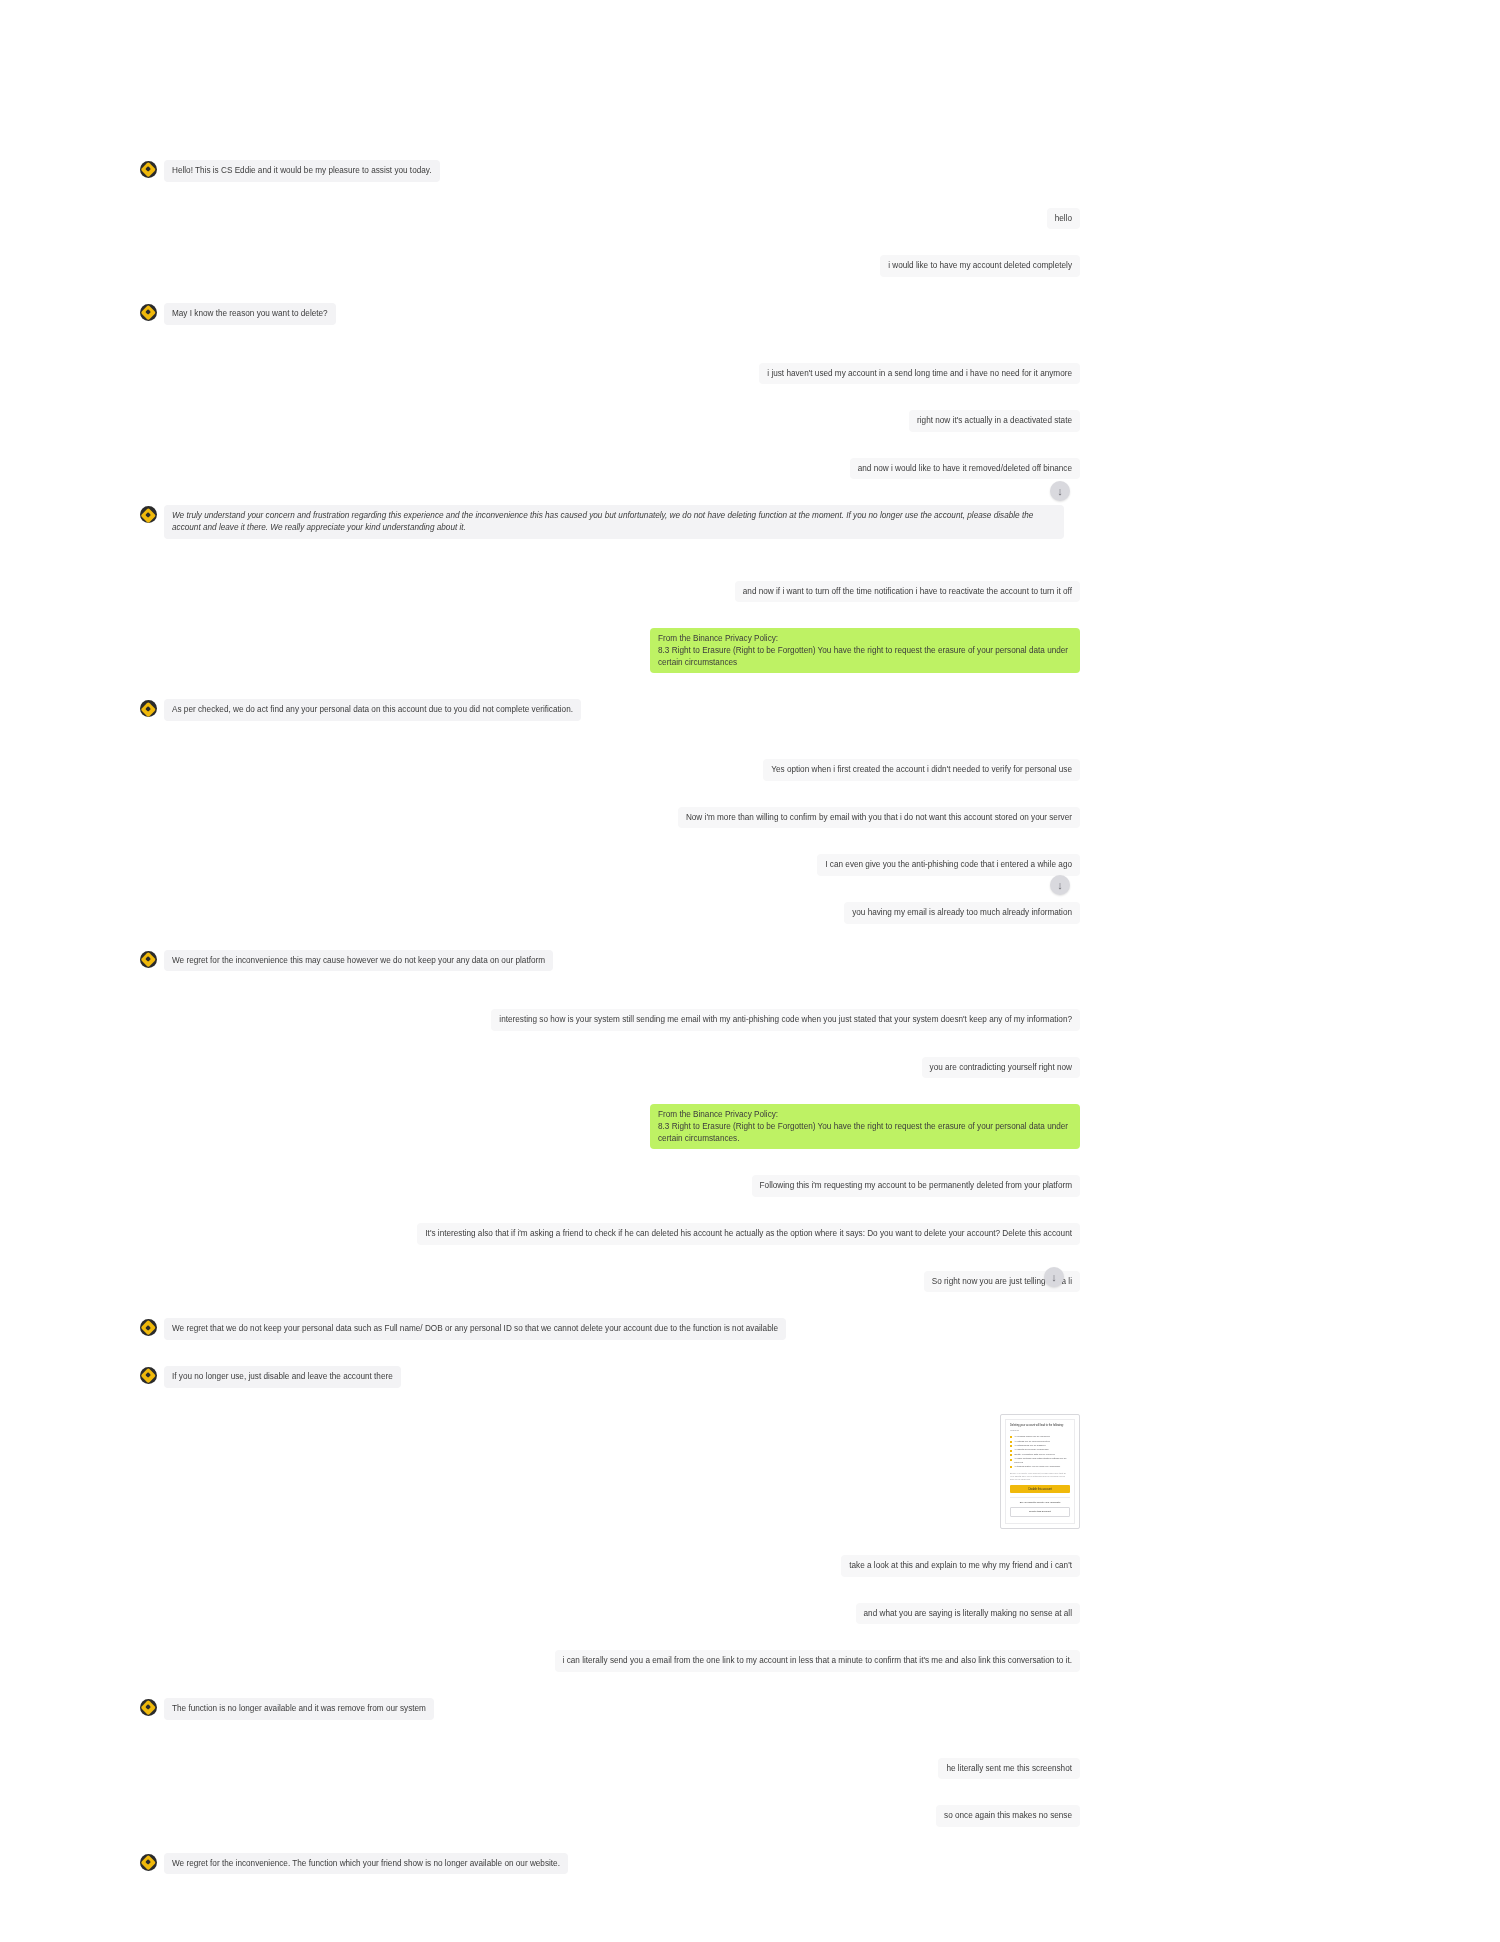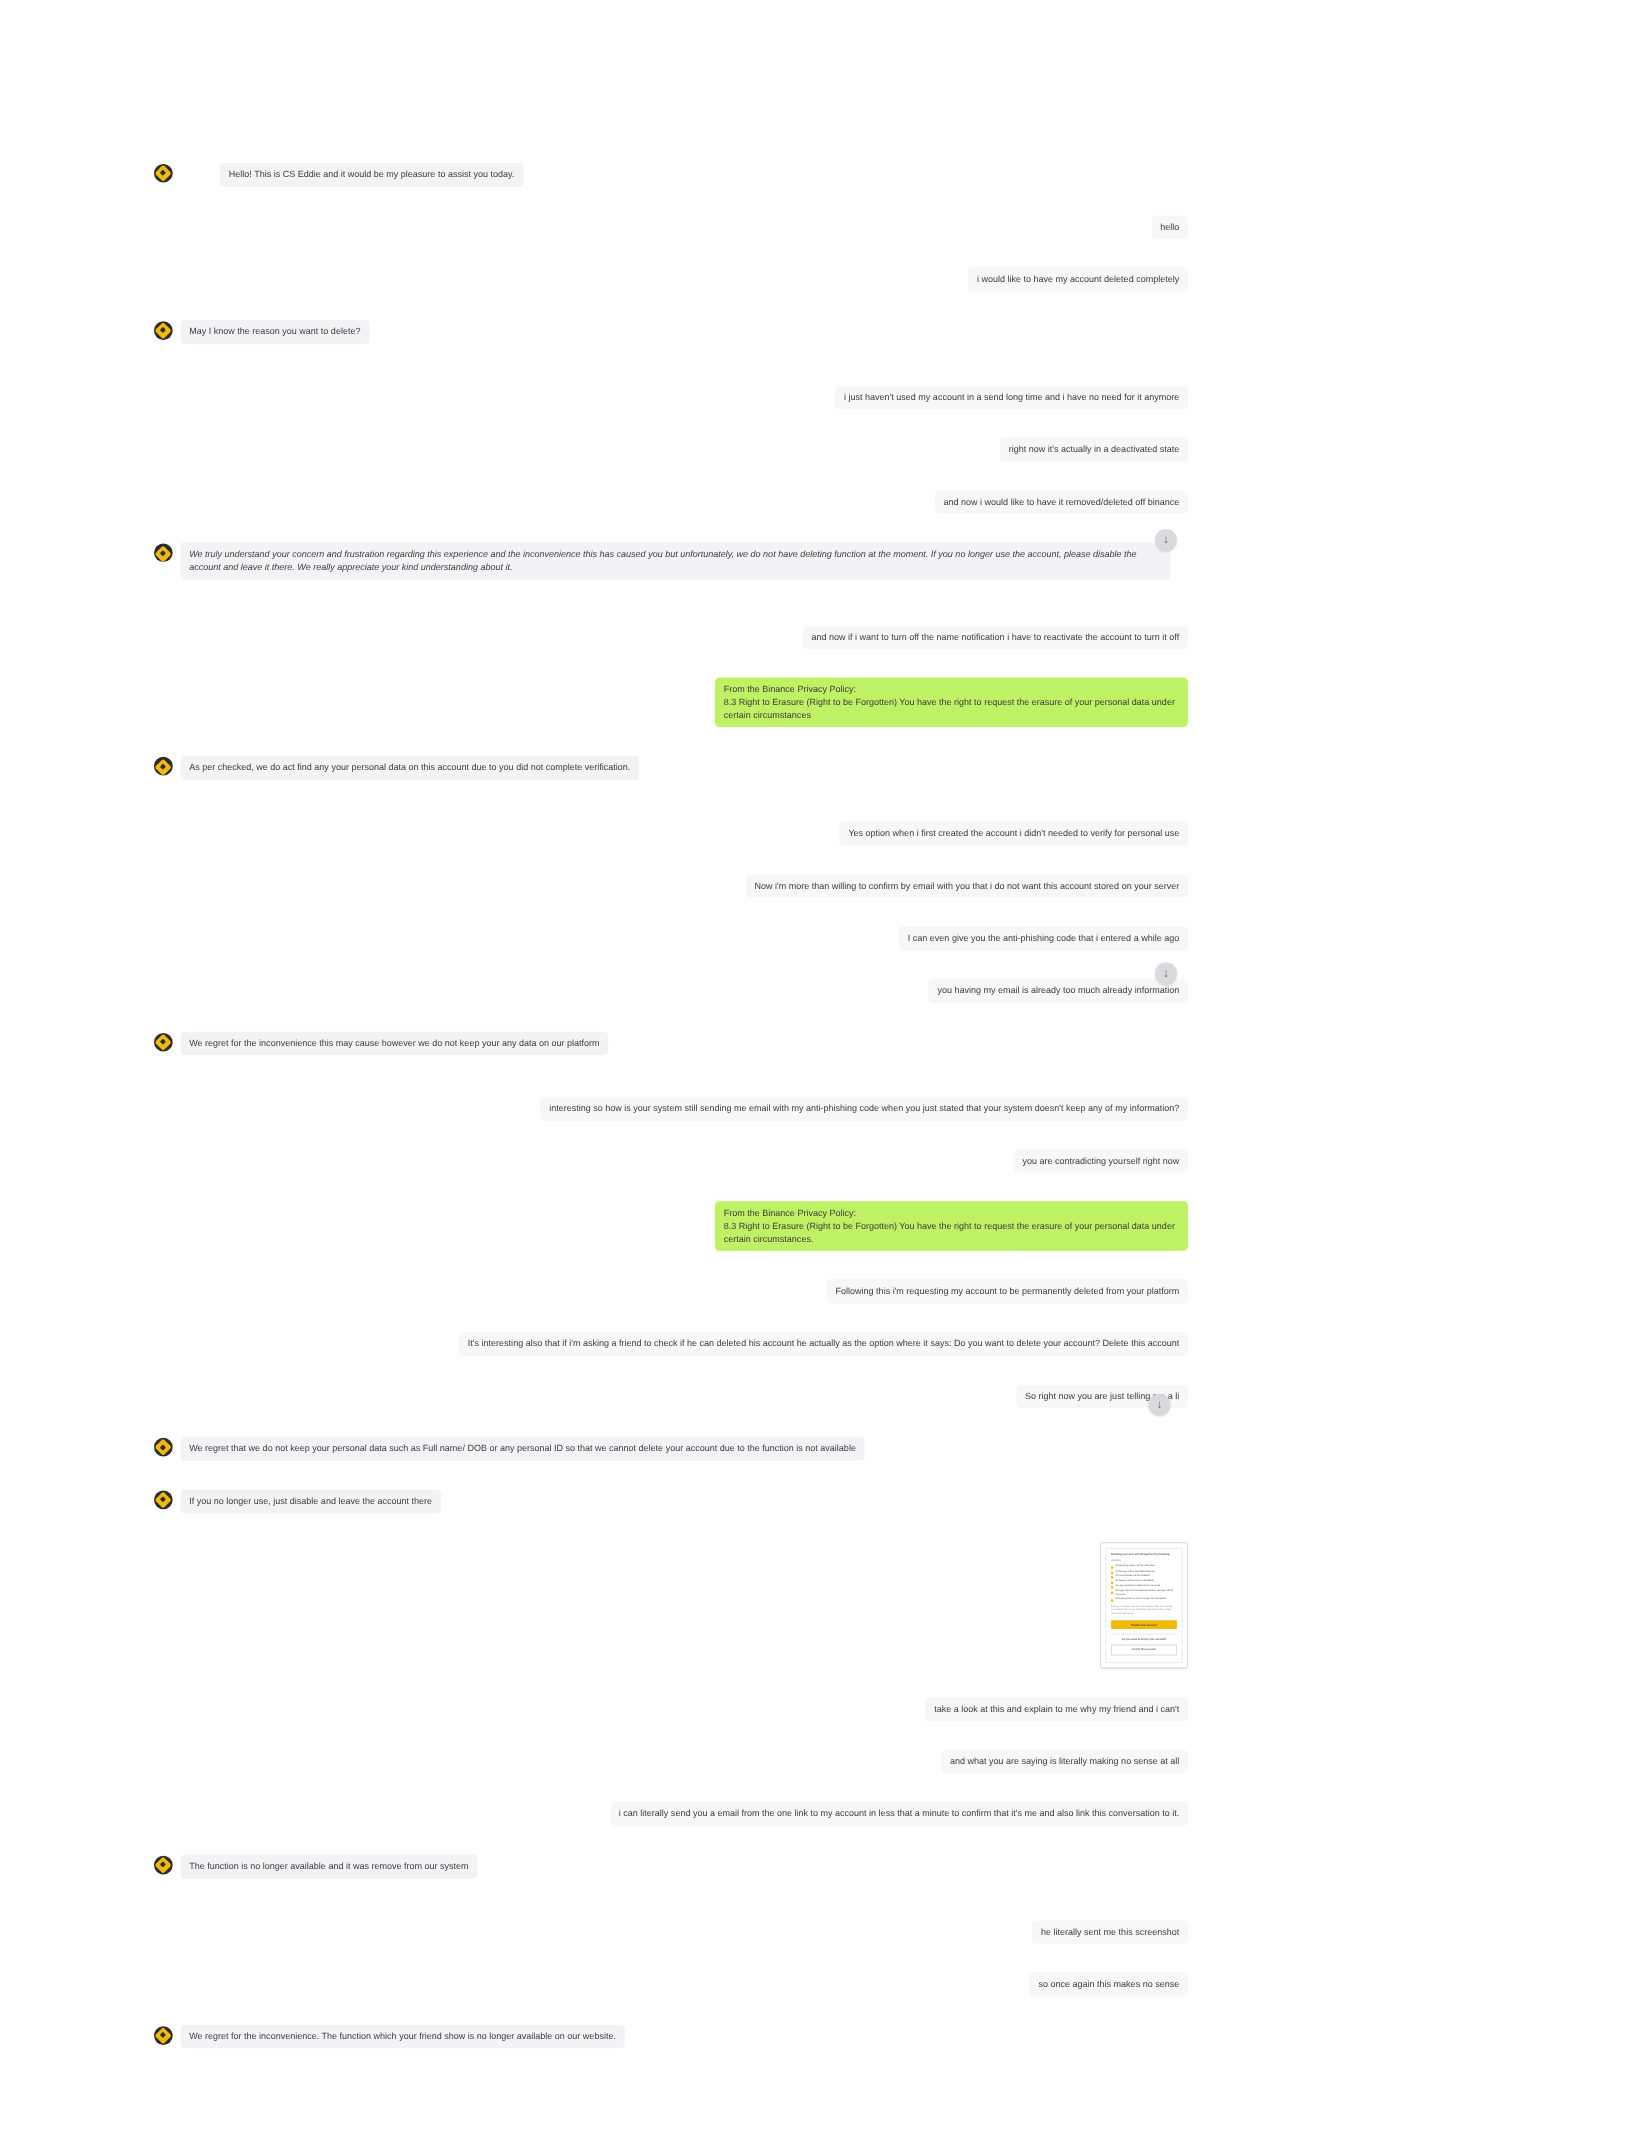--- a/index.html
+++ b/index.html
@@ -180,21 +180,21 @@
     padding: 2.5px 0;
     border-radius: 1px;
   }
   .att-row { display: flex; justify-content: flex-end; }
 </style>
 </head>
 <body>
 
 <div class="chat-wrap">
 
-  <div class="row agent" style="margin-top:8px;gap:36px;">
+  <div class="row agent" style="margin-top:20px;">
     <div class="avatar"></div>
     <div class="bubble agent">Hello! This is CS Eddie and it would be my pleasure to assist you today.</div>
   </div>
 
   <div class="spacer-sm"></div>
 
   <div class="row user">
     <div class="bubble user">hello</div>
   </div>
 
@@ -235,21 +235,21 @@
     <div class="avatar"></div>
     <div class="bubble agent wide">We truly understand your concern and frustration regarding this experience and the inconvenience this has caused you but unfortunately, we do not have deleting function at the moment. If you no longer use the account, please disable the account and leave it there. We really appreciate your kind understanding about it.</div>
   </div>
 
   <div class="spacer-sm"></div>
 
 
   <div class="spacer-sm"></div>
 
   <div class="row user">
-    <div class="bubble user">and now if i want to turn off the name notification i have to reactivate the account to turn it off</div>
+    <div class="bubble user">and now if i want to turn off the time notification i have to reactivate the account to turn it off</div>
   </div>
 
   <div class="spacer-sm"></div>
 
   <div class="row user">
     <div class="bubble quote clipped" style="max-width:430px;">From the Binance Privacy Policy:
 8.3 Right to Erasure (Right to be Forgotten) You have the right to request the erasure of your personal data under certain circumstances</div>
   </div>
 
   <div class="spacer-sm"></div>

